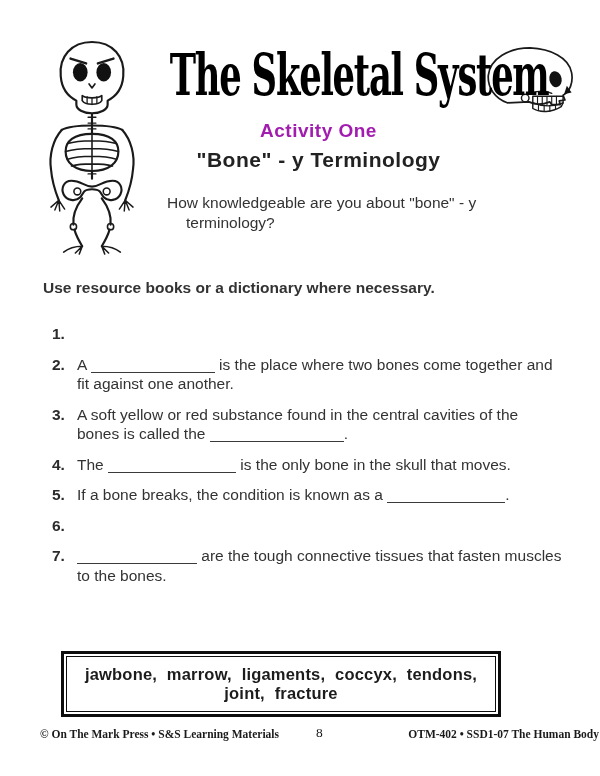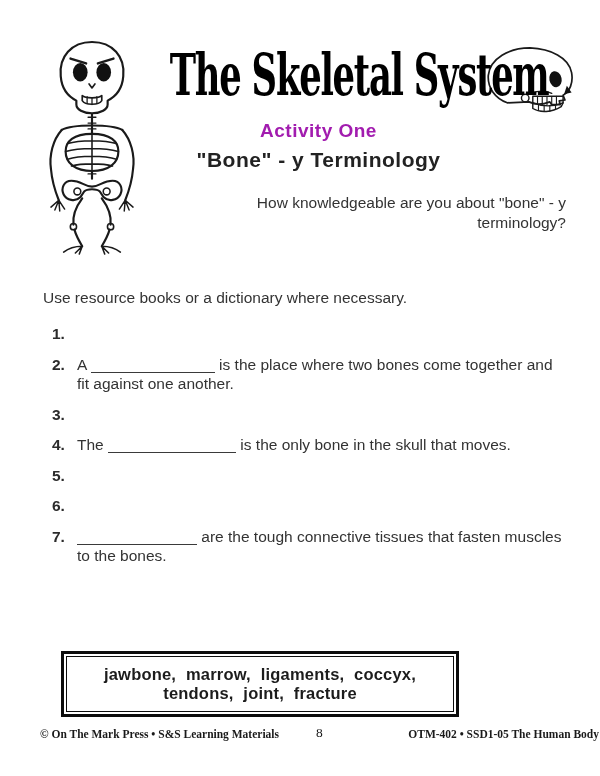--- a/index.html
+++ b/index.html
@@ -53,33 +53,32 @@
   .skeleton-art { position: absolute; top: 40px; left: 36px; }
   .skull-art { position: absolute; top: 44px; left: 476px; }
 
   
   .intro-question {
     position: absolute;
     top: 193px; left: 186px; width: 380px;
     text-indent: -19px;
     font-size: 15.5px; line-height: 20px;
     white-space: pre-line;
-    text-align: right;
   }
   .intro-instructions {
     position: absolute;
     top: 245px; left: 43px; width: 525px;
     text-indent: 124px;
     font-size: 15.5px; line-height: 20px;
     white-space: pre-line;
   }
   .intro-note {
     position: absolute;
-    top: 288px; left: 43px; width: 520px;
-    font-size: 15.5px; line-height: 20px;
+    top: 278px; left: 43px; width: 520px;
+    font-size: 15.5px; line-height: 20px; font-weight: bold;
   }
 
   
   .question-list {
     position: absolute;
     top: 324px; left: 52px; width: 510px;
     display: flex; flex-direction: column; gap: 11px;
     font-size: 15.5px; line-height: 19.5px;
   }
   .question { display: flex; }
@@ -88,21 +87,21 @@
   .blank {
     display: inline-block;
     border-bottom: 1.7px solid #3a3a3a;
     height: 12px;
     vertical-align: -3px;
   }
 
   
   .word-box-outer {
     position: absolute;
-    top: 651px; left: 61px; width: 398px;
+    top: 651px; left: 61px; width: 440px;
     box-sizing: border-box;
     border: 3px solid #0d0d0d;
     padding: 2px;
     background: #ffffff;
   }
   .word-box-inner {
     border: 1.5px solid #0d0d0d;
     padding: 8px 4px;
     text-align: center;
     font-weight: bold;
@@ -201,41 +200,44 @@
       <div class="question">
         <span class="qnum">1.</span>
       </div>
       <div class="question">
         <span class="qnum">2.</span>
         <span class="qbody">A <span class="blank" style="width: 124px;"></span> is the place where two bones come together and
 fit against one another.</span>
       </div>
       <div class="question">
         <span class="qnum">3.</span>
+        <span class="qbody">A soft yellow or red substance found in the central cavities of the
+bones is called the <span class="blank" style="width: 134px;"></span>.</span>
       </div>
       <div class="question">
         <span class="qnum">4.</span>
         <span class="qbody">The <span class="blank" style="width: 128px;"></span> is the only bone in the skull that moves.</span>
       </div>
       <div class="question">
         <span class="qnum">5.</span>
+        <span class="qbody">If a bone breaks, the condition is known as a <span class="blank" style="width: 118px;"></span>.</span>
       </div>
       <div class="question">
         <span class="qnum">6.</span>
       </div>
       <div class="question">
         <span class="qnum">7.</span>
         <span class="qbody"><span class="blank" style="width: 120px;"></span> are the tough connective tissues that fasten muscles
 to the bones.</span>
       </div>
     </div>
 
   <div class="word-box-outer">
     <div class="word-box-inner">jawbone, marrow, ligaments, coccyx, tendons, joint, fracture</div>
   </div>
 
   <div class="footer">
     <span class="footer-left">© On The Mark Press • S&amp;S Learning Materials</span>
     <span class="footer-page">8</span>
-    <span class="footer-right">OTM-402 • SSD1-05 The Human Body</span>
+    <span class="footer-right">OTM-402 • SSD1-07 The Human Body</span>
   </div>
 
 </div>
 
 </body></html>

